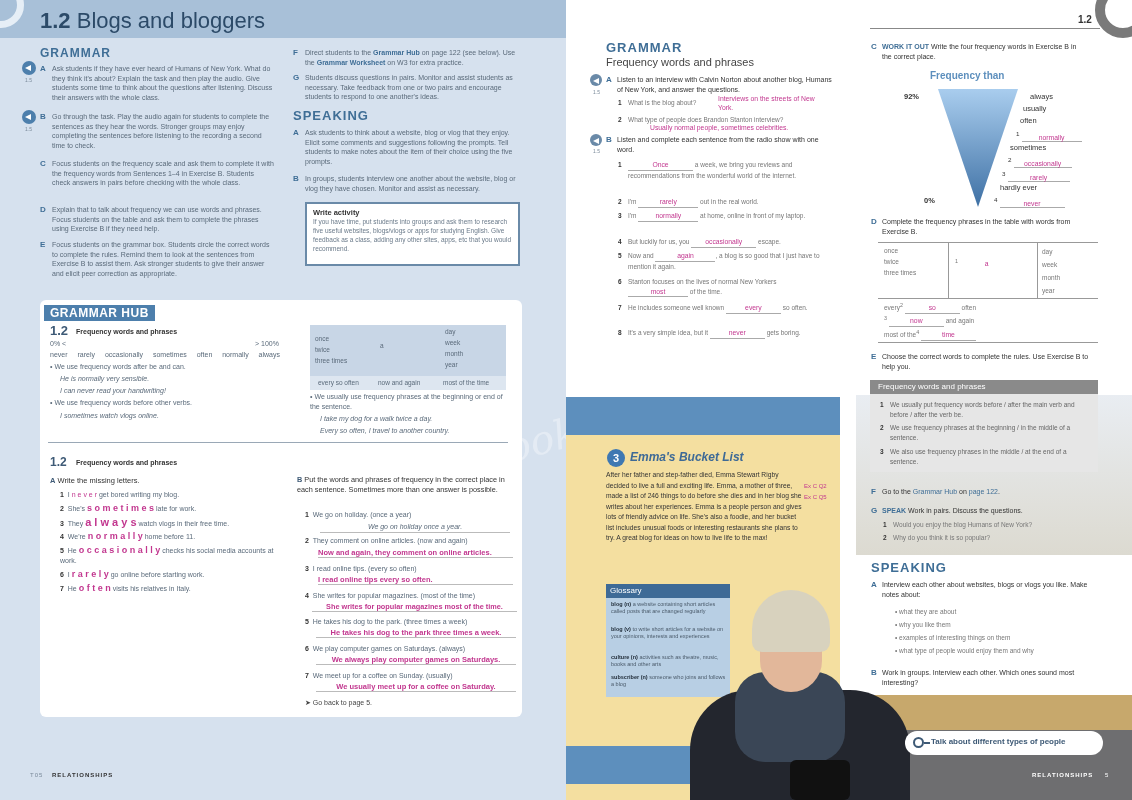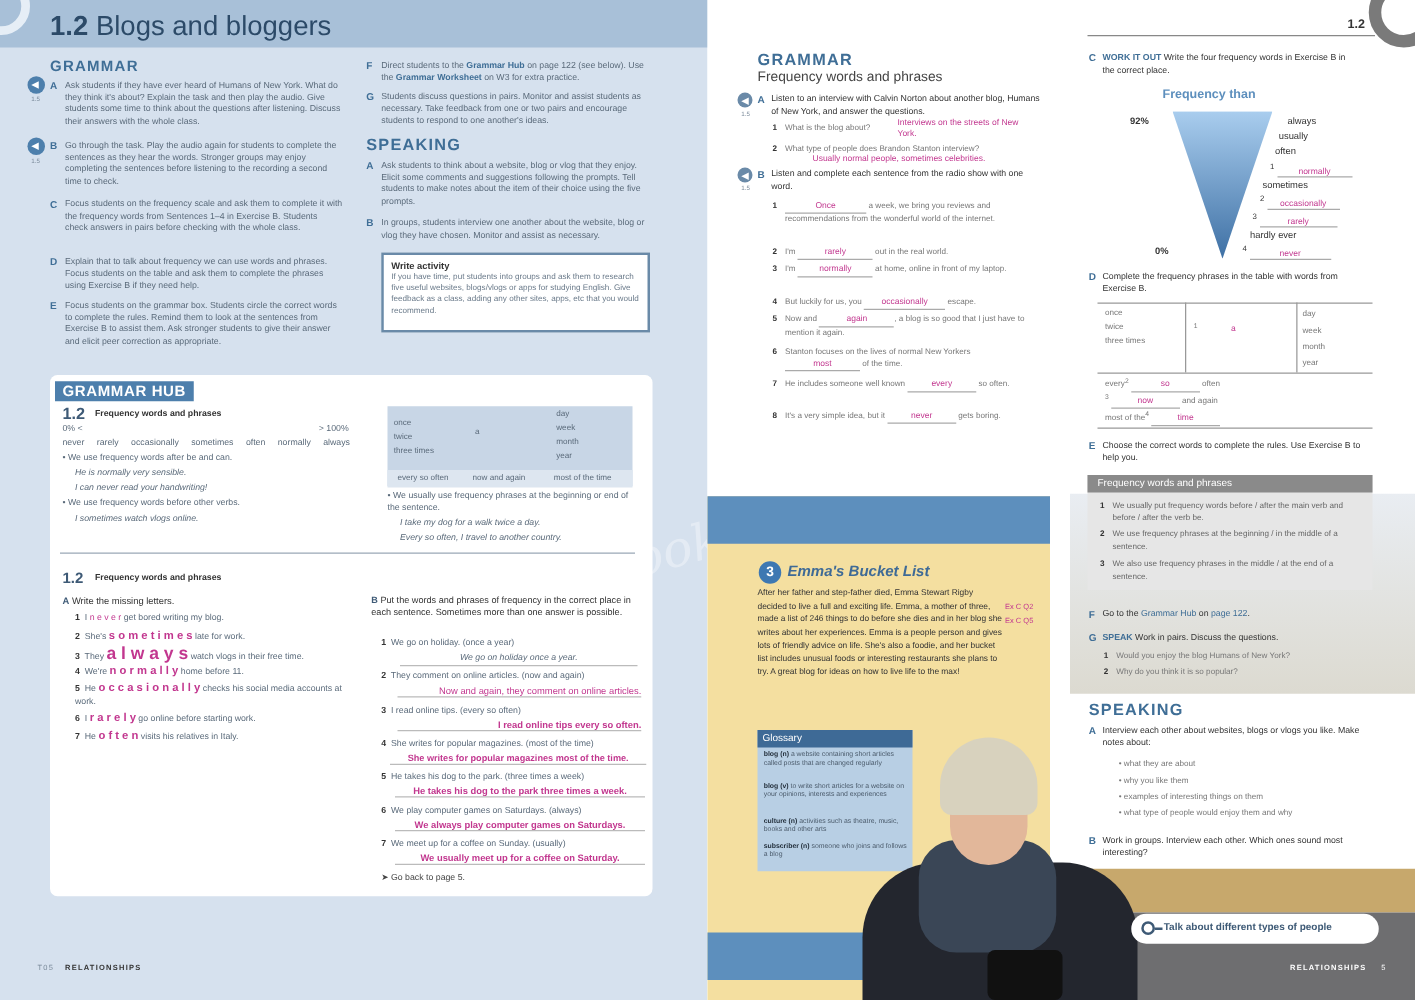--- a/index.html
+++ b/index.html
@@ -144,34 +144,34 @@
 <div class="small" style="position:absolute;left:320px;top:414px;font-style:italic">I take my dog for a walk twice a day.</div>
 <div class="small" style="position:absolute;left:320px;top:426px;font-style:italic">Every so often, I travel to another country.</div>
 <div class="rule" style="left:48px;top:442px;width:460px"></div>
 
 <div style="position:absolute;left:50px;top:455px;font-size:12px;font-weight:bold;color:#3e5a76">1.2</div>
 <div style="position:absolute;left:76px;top:459px;font-size:7px;font-weight:bold;color:#333">Frequency words and phrases</div>
 <div style="position:absolute;left:50px;top:476px;font-size:7.5px;color:#333"><b style="color:#3e5a76">A</b> <span>Write the missing letters.</span></div>
 
 <div class="small" style="position:absolute;left:60px;top:490px"><b style="color:#333">1</b>&nbsp; <span>I</span> <span class="pink">n e v e r</span> <span>get bored writing my blog.</span></div>
 <div class="small" style="position:absolute;left:60px;top:504px"><b style="color:#333">2</b>&nbsp; <span>She's</span> <b class="pink" style="font-size:9px">s o m e t i m e s</b> <span>late for work.</span></div>
-<div class="small" style="position:absolute;left:60px;top:518px"><b style="color:#333">3</b>&nbsp; <span>They</span> <b class="pink" style="font-size:14px">a l w a y s</b> <span>watch vlogs in their free time.</span></div>
+<div class="small" style="position:absolute;left:60px;top:518px"><b style="color:#333">3</b>&nbsp; <span>They</span> <b class="pink" style="font-size:11px">a l w a y s</b> <span>watch vlogs in their free time.</span></div>
 <div class="small" style="position:absolute;left:60px;top:532px"><b style="color:#333">4</b>&nbsp; <span>We're</span> <b class="pink" style="font-size:9px">n o r m a l l y</b> <span>home before 11.</span></div>
 <div class="small" style="position:absolute;left:60px;top:546px;width:215px"><b style="color:#333">5</b>&nbsp; <span>He</span> <b class="pink" style="font-size:9px">o c c a s i o n a l l y</b> <span>checks his social media accounts at work.</span></div>
 <div class="small" style="position:absolute;left:60px;top:570px"><b style="color:#333">6</b>&nbsp; <span>I</span> <b class="pink" style="font-size:9px">r a r e l y</b> <span>go online before starting work.</span></div>
 <div class="small" style="position:absolute;left:60px;top:584px"><b style="color:#333">7</b>&nbsp; <span>He</span> <b class="pink" style="font-size:9px">o f t e n</b> <span>visits his relatives in Italy.</span></div>
 
 <div style="position:absolute;left:297px;top:475px;width:215px;font-size:7.3px;color:#333;line-height:10px"><b style="color:#3e5a76">B</b> <span>Put the words and phrases of frequency in the correct place in each sentence. Sometimes more than one answer is possible.</span></div>
 
 <div class="small" style="position:absolute;left:305px;top:510px"><b style="color:#333">1</b>&nbsp; <span>We go on holiday. (once a year)</span></div>
 <div class="small" style="position:absolute;left:320px;top:522px;width:190px;text-align:center;font-style:italic;border-bottom:1px solid #bbb">We go on holiday once a year.</div>
 <div class="small" style="position:absolute;left:305px;top:536px"><b style="color:#333">2</b>&nbsp; <span>They comment on online articles. (now and again)</span></div>
-<div class="pink" style="position:absolute;left:318px;top:548px;width:195px;text-align:right;font-size:7.5px;font-weight:normal;border-bottom:1px solid #bbb">Now and again, they comment on online articles.</div>
+<div class="pink" style="position:absolute;left:318px;top:548px;width:195px;text-align:left;font-size:7.5px;font-weight:bold;border-bottom:1px solid #bbb">Now and again, they comment on online articles.</div>
 <div class="small" style="position:absolute;left:305px;top:564px"><b style="color:#333">3</b>&nbsp; <span>I read online tips. (every so often)</span></div>
-<div class="pink" style="position:absolute;left:318px;top:575px;width:195px;text-align:right;font-size:7.5px;font-weight:bold;border-bottom:1px solid #bbb">I read online tips every so often.</div>
+<div class="pink" style="position:absolute;left:318px;top:575px;width:195px;text-align:left;font-size:7.5px;font-weight:bold;border-bottom:1px solid #bbb">I read online tips every so often.</div>
 <div class="small" style="position:absolute;left:305px;top:591px"><b style="color:#333">4</b>&nbsp; <span>She writes for popular magazines. (most of the time)</span></div>
 <div class="pink" style="position:absolute;left:312px;top:602px;width:205px;text-align:center;font-size:7.3px;font-weight:bold;border-bottom:1px solid #bbb">She writes for popular magazines most of the time.</div>
 <div class="small" style="position:absolute;left:305px;top:617px"><b style="color:#333">5</b>&nbsp; <span>He takes his dog to the park. (three times a week)</span></div>
 <div class="pink" style="position:absolute;left:316px;top:628px;width:200px;text-align:center;font-size:7.5px;font-weight:bold;border-bottom:1px solid #bbb">He takes his dog to the park three times a week.</div>
 <div class="small" style="position:absolute;left:305px;top:644px"><b style="color:#333">6</b>&nbsp; <span>We play computer games on Saturdays. (always)</span></div>
 <div class="pink" style="position:absolute;left:316px;top:655px;width:200px;text-align:center;font-size:7.5px;font-weight:bold;border-bottom:1px solid #bbb">We always play computer games on Saturdays.</div>
 <div class="small" style="position:absolute;left:305px;top:671px"><b style="color:#333">7</b>&nbsp; <span>We meet up for a coffee on Sunday. (usually)</span></div>
 <div class="pink" style="position:absolute;left:316px;top:682px;width:200px;text-align:center;font-size:7.5px;font-weight:bold;border-bottom:1px solid #bbb">We usually meet up for a coffee on Saturday.</div>
 <div class="small" style="position:absolute;left:305px;top:698px;color:#444">➤ <span>Go back to page 5.</span></div>
 

